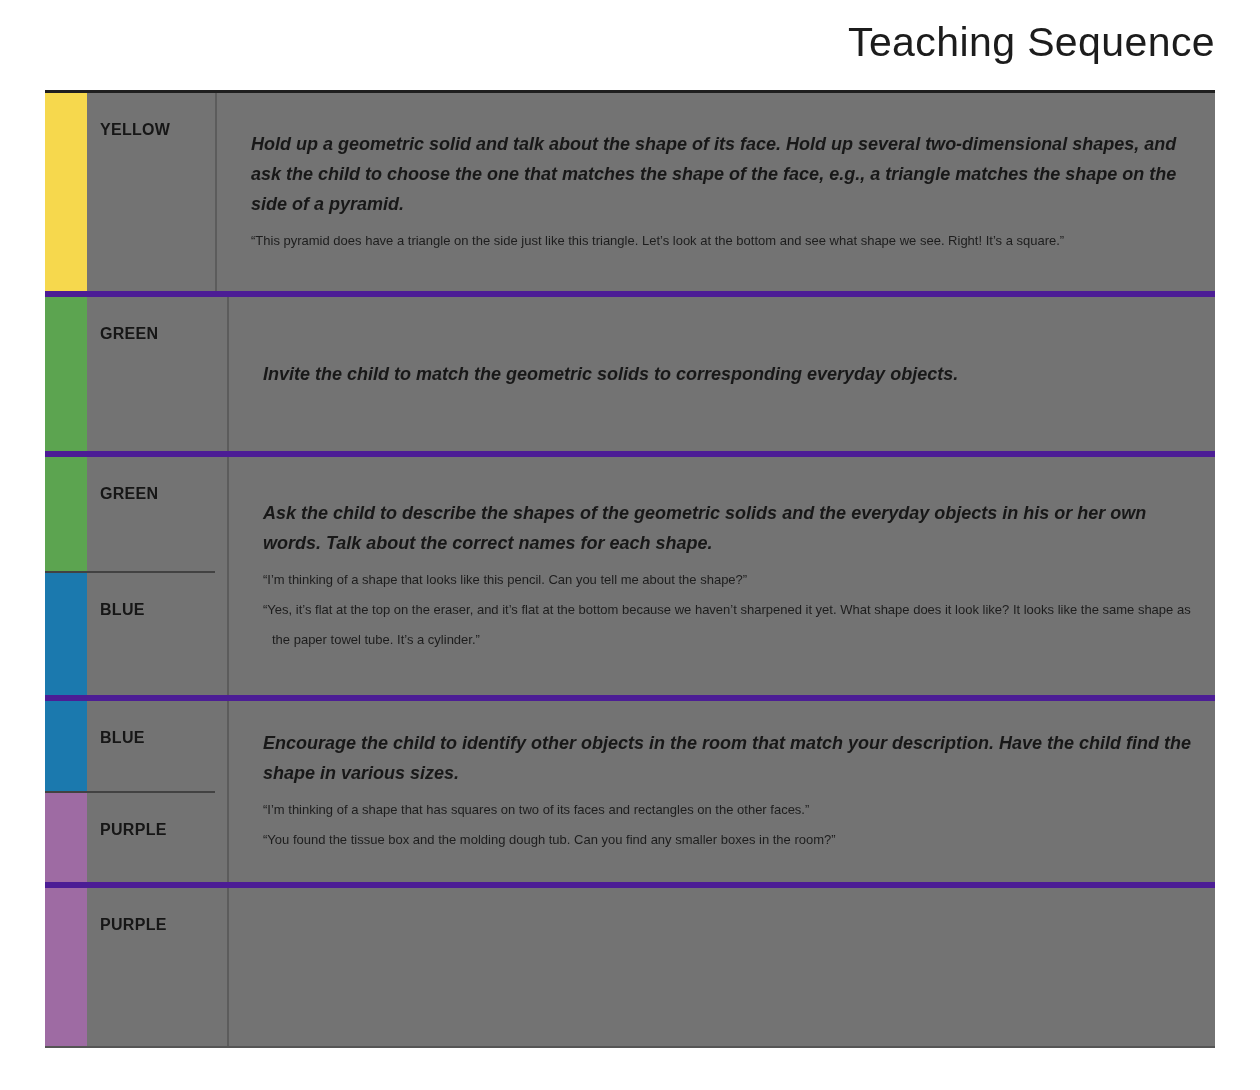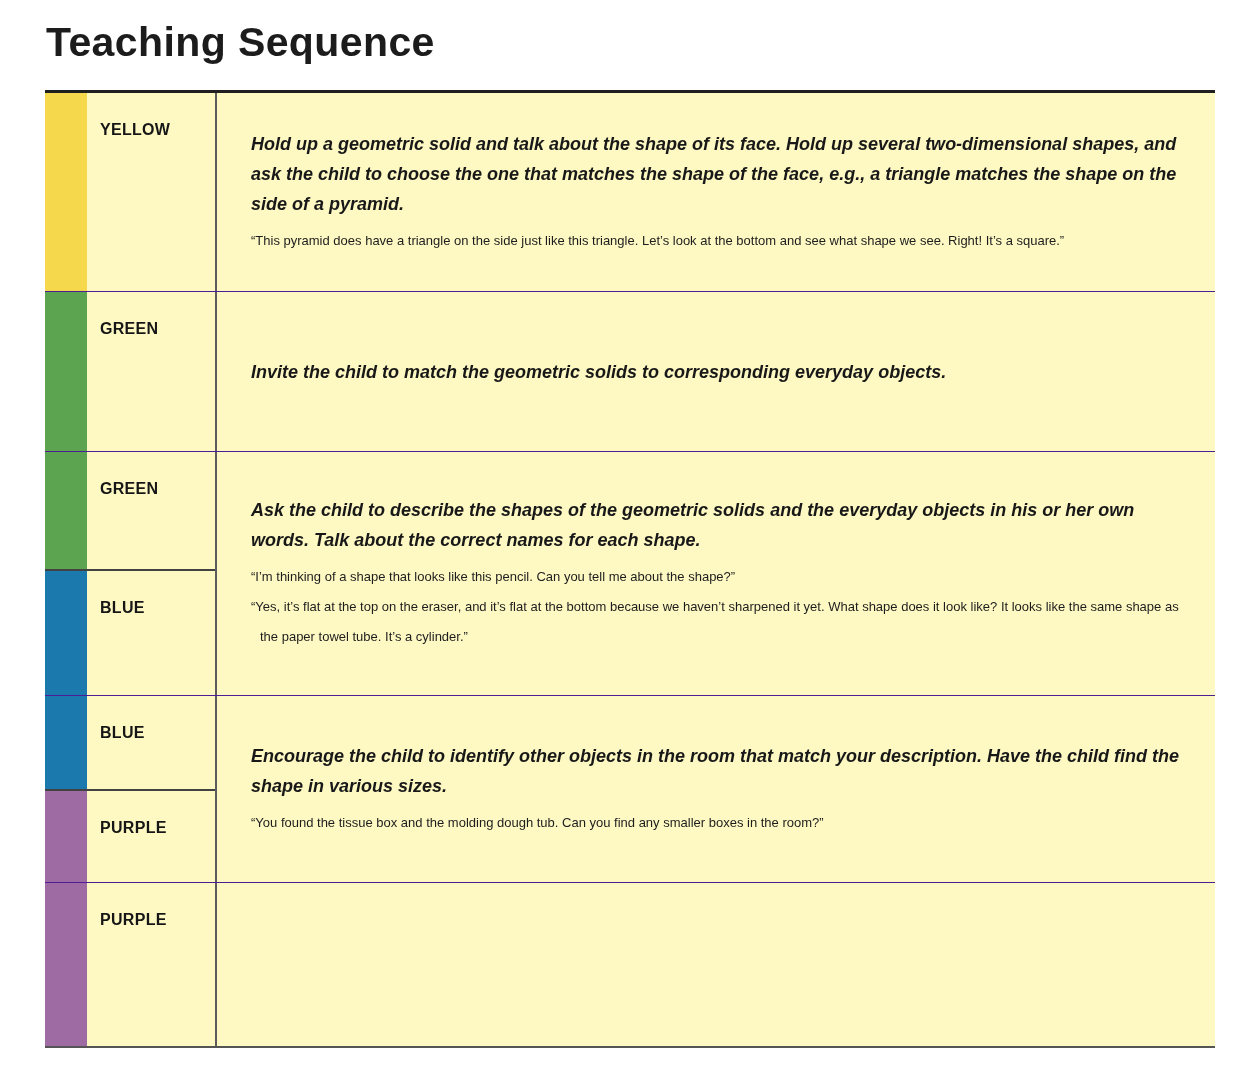--- a/index.html
+++ b/index.html
@@ -6,33 +6,34 @@
   html, body { background: #ffffff; }
   body {
     width: 1260px; height: 1090px;
     font-family: "Liberation Sans", sans-serif;
     color: #1b1b1b;
     overflow: hidden;
   }
   .page { padding: 14px 45px 0 45px; }
   .title {
     font-size: 41px;
-    font-weight: 700;
+    font-weight: 400;
     letter-spacing: 0.4px;
     color: #1c1c1c;
     margin: 6px 0 25px 1px;
     line-height: 1.1;
+    text-align: right;
   }
   .table {
     width: 1170px;
     border-top: 3px solid #1f1f1f;
     border-bottom: 2px solid #555;
   }
-  .row { display: flex; background: #fef9c3; }
-  .row + .row { border-top: 1px solid #4c1d95; }
+  .row { display: flex; background: #737373; }
+  .row + .row { border-top: 6px solid #4c1d95; gap: 12px; }
   .label-area { width: 170px; flex-shrink: 0; display: flex; flex-direction: column; }
   .segment { display: flex; }
   .segment + .segment { border-top: 2px solid #424242; }
   .bar { width: 42px; flex-shrink: 0; }
   .seg-label {
     padding: 28px 0 0 13px;
     font-weight: bold;
     font-size: 16px;
     letter-spacing: 0.3px;
     color: #161616;
@@ -116,20 +117,21 @@
             <div class="seg-label">BLUE</div>
           </div>
           <div class="segment" style="flex: 92 1 0px;">
             <div class="bar" style="background: rgb(158, 107, 163);"></div>
             <div class="seg-label">PURPLE</div>
           </div>
         </div>
         <div class="content">
           <p class="instruction">Encourage the child to identify other objects in the room that match your description. Have the child find the shape in various sizes.</p>
           <div class="quotes">
+            <p class="quote">“I’m thinking of a shape that has squares on two of its faces and rectangles on the other faces.”</p>
             <p class="quote">“You found the tissue box and the molding dough tub. Can you find any smaller boxes in the room?”</p>
           </div>
         </div>
       </div>
       <div class="row" style="min-height: 164px;">
         <div class="label-area">
           <div class="segment" style="flex: 164 1 0px;">
             <div class="bar" style="background: rgb(158, 107, 163);"></div>
             <div class="seg-label">PURPLE</div>
           </div>

